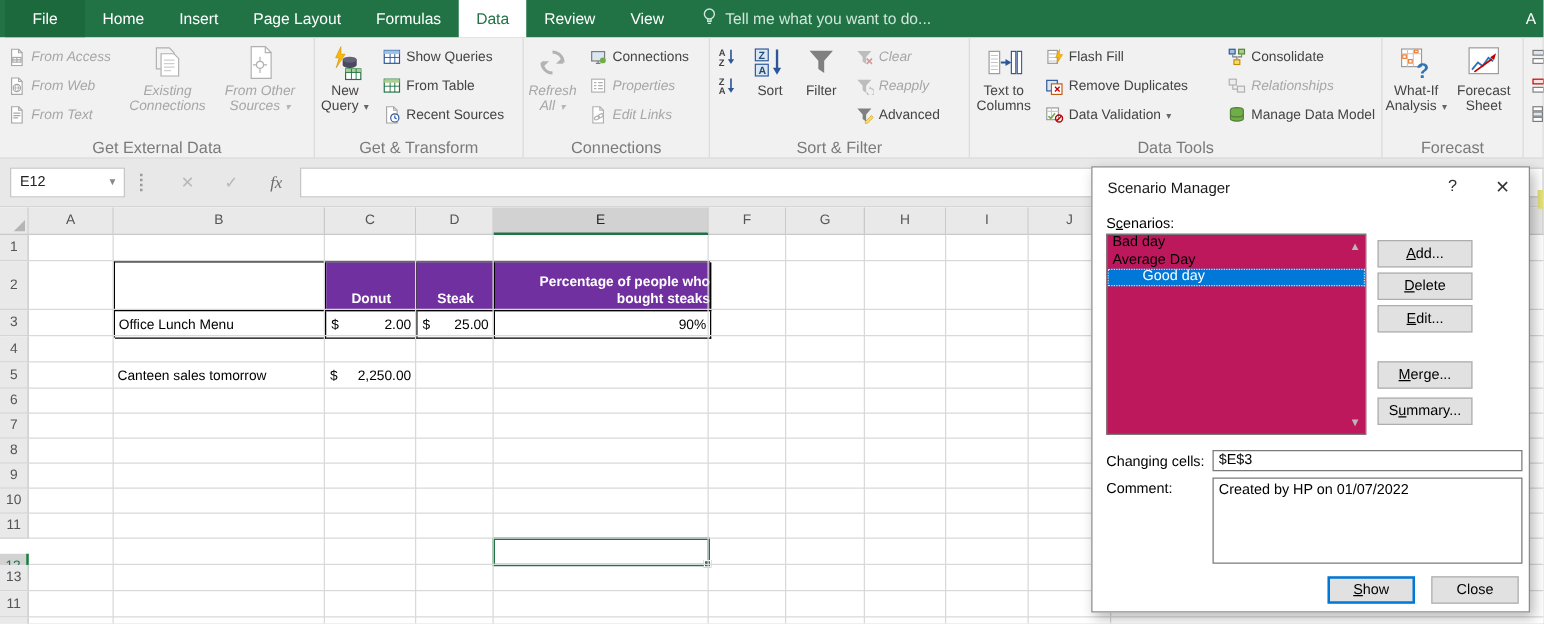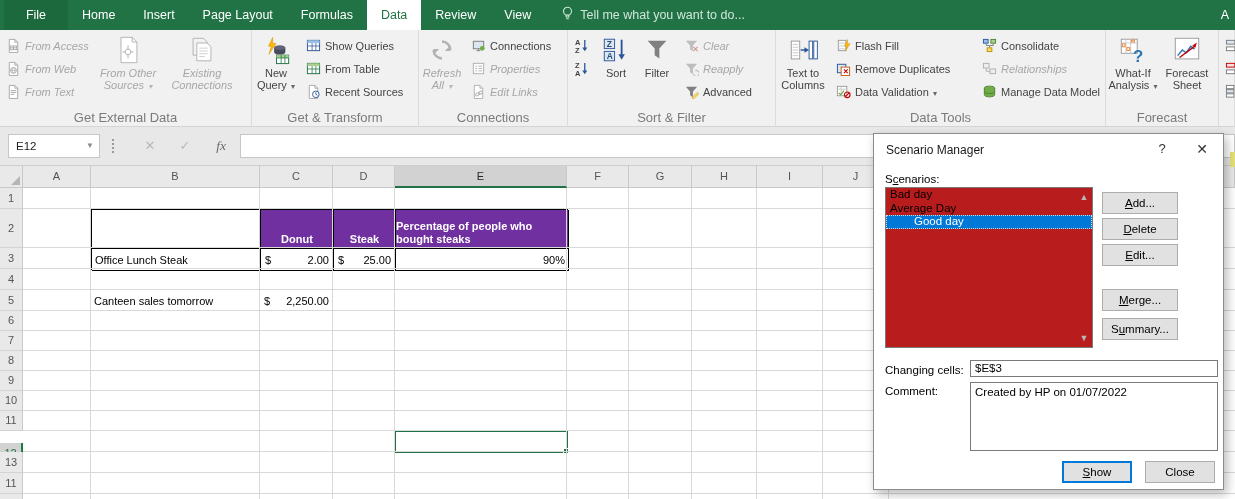--- a/index.html
+++ b/index.html
@@ -46,38 +46,38 @@
   .rh.sel{ background:#d2d2d2; border-right:2px solid #15803d; color:#217346;margin-top:12px; }
   #gcorner{ position:absolute; left:0; top:0; width:23px; height:22px; background:#e9e9e9; border-right:1px solid #c9c9c9; border-bottom:1px solid #c9c9c9; }
   #gcorner:after{ content:""; position:absolute; right:2px; bottom:2px; border-left:9px solid transparent; border-bottom:9px solid #b5b5b5; }
   .vline{ position:absolute; top:22px; width:1px; background:#d9d9d9; height:311px; }
   .hline{ position:absolute; left:23px; height:1px; background:#d9d9d9; width:1212px; }
 
   
   .cell{ position:absolute; font-size:11px; color:#000; display:flex; align-items:center; }
   #tablebox{ position:absolute; left:91px; top:43px; width:477px; height:61px; display:grid; grid-template-columns:169px 73px 62px 173px; grid-template-rows:39px 22px; border-left:1px solid #000; border-top:1px solid #000; background:#fff; }
   #tablebox > div{ border-right:1px solid #000; border-bottom:1px solid #000; font-size:11px; }
-  .hdr-purple{ color:#fff; font-weight:bold; display:flex; align-items:flex-end; justify-content:center; text-align:left; line-height:12.5px; padding-bottom:3px; }
+  .hdr-purple{ color:#fff; font-weight:bold; display:flex; align-items:flex-end; justify-content:center; text-align:right; line-height:12.5px; padding-bottom:3px; }
   .acct{ display:flex; justify-content:space-between; align-items:center; padding:0 4px; }
   .cell-left{ padding-left:3px; align-items:center; display:flex; }
   .cell-right{ justify-content:flex-end; padding-right:3px; }
 
   #selbox{ position:absolute; left:394px; top:264px; width:174px; height:23px; border:2px solid #217346; }
   #selhandle{ position:absolute; left:563px; top:282px; width:6px; height:6px; background:#217346; border:1px solid #fff; }
 
   #yellow-artifact{ position:absolute; left:1230px; top:152px; width:5px; height:15px; background:#e6e27a; }
 
   
   #dialog{ position:absolute; left:873px; top:133px; width:351px; height:357px; background:#fff; border:1px solid #8c8c8c; box-shadow:3px 4px 10px rgba(0,0,0,.28); font-size:11.5px; color:#000; z-index:10; }
   #dlg-title{ position:absolute; left:12px; top:9px; font-size:12px; color:#1a1a1a; }
   .dlg-tbtn{ position:absolute; top:4px; width:26px; height:22px; text-align:center; line-height:22px; color:#333; font-size:13px; }
   #dlg-help{ right:48px; }
   #dlg-close{ right:8px; font-size:14px; }
   #scen-label{ position:absolute; left:11px; top:39px; }
-  #scen-list{ position:absolute; left:11px; top:53px; width:208px; height:161px; border:1px solid #7a7a7a; background:#b91c1c; overflow:hidden; }
+  #scen-list{ position:absolute; left:11px; top:53px; width:208px; height:161px; border:1px solid #7a7a7a; background:#be185d; overflow:hidden; }
   .scen-item{ height:13.5px; line-height:13.5px; padding-left:4px; font-size:11.5px; white-space:nowrap; }
   .scen-item.sel{ background:#0078d7; color:#fff; outline:1px dotted #d8d8d8; outline-offset:-1px;padding-left:28px; }
   .scroll-arrow{ position:absolute; right:1px; width:14px; height:14px; color:#b8b8b8; font-size:9px; text-align:center; line-height:14px; }
   #sa-up{ top:2px; } #sa-down{ bottom:2px; }
   .dlg-btn{ position:absolute; left:228px; width:76px; height:22px; background:#e1e1e1; border:1px solid #adadad; text-align:center; line-height:20px; font-size:11.5px; }
   #changing-label{ position:absolute; left:11px; top:230px; }
   #changing-input{ position:absolute; left:96px; top:226px; width:248px; height:17px; border:1px solid #7a7a7a; background:#fff; line-height:15px; padding-left:4px; font-size:11.5px; }
   #comment-label{ position:absolute; left:11px; top:251px; }
   #comment-box{ position:absolute; left:96px; top:248px; width:248px; height:69px; border:1px solid #7a7a7a; background:#fff; padding:2px 4px; font-size:11.5px; line-height:14px; }
   #show-btn{ position:absolute; left:188px; top:327px; width:70px; height:22px; background:#e1e1e1; border:2px solid #0078d7; text-align:center; line-height:18px; }
@@ -134,36 +134,36 @@
           </div>
           <div class="rsmall disabled">
             <span class="ric16"><svg width="15" height="15" viewBox="0 0 16 16">
                 <path d="M3.5 1.5h6l3 3v11h-9z" fill="#fff" stroke="#a8a8a8"></path>
                 <path d="M9.5 1.5v3h3" fill="none" stroke="#a8a8a8"></path>
                 <path d="M5 7h6M5 9h6M5 11h4" stroke="#a8a8a8"></path>
               </svg></span>
             <span>From Text</span>
           </div>
         </div>
+        <div class="rlarge disabled" style="width: 80px;">
+          <span class="ric30"><svg width="30" height="30" viewBox="0 0 32 32">
+              <path d="M6.5 3.5h11l4 4v14h-15z" fill="#f3f3f3" stroke="#b0b0b0"></path>
+              <path d="M10.5 8.5h11l4 4v15h-15z" fill="#fff" stroke="#b0b0b0"></path>
+              <path d="M13 14h9M13 17h9M13 20h9M13 23h6" stroke="#cecece"></path>
+            </svg></span>
+          <span class="rlabel">Existing Connections</span>
+        </div>
         <div class="rlarge disabled" style="width: 68px;">
           <span class="ric30"><svg width="30" height="30" viewBox="0 0 32 32">
               <path d="M8.5 2.5h12l5 5v22h-17z" fill="#fff" stroke="#b0b0b0"></path>
               <path d="M20.5 2.5v5h5" fill="none" stroke="#b0b0b0"></path>
               <circle cx="16" cy="18" r="3" fill="none" stroke="#b0b0b0"></circle>
               <path d="M16 11v4M16 21v4M10 18h3M19 18h3" stroke="#b0b0b0"></path>
             </svg></span>
           <span class="rlabel">From Other Sources<span class="drop"> ▾</span></span>
-        </div>
-        <div class="rlarge disabled" style="width: 80px;">
-          <span class="ric30"><svg width="30" height="30" viewBox="0 0 32 32">
-              <path d="M6.5 3.5h11l4 4v14h-15z" fill="#f3f3f3" stroke="#b0b0b0"></path>
-              <path d="M10.5 8.5h11l4 4v15h-15z" fill="#fff" stroke="#b0b0b0"></path>
-              <path d="M13 14h9M13 17h9M13 20h9M13 23h6" stroke="#cecece"></path>
-            </svg></span>
-          <span class="rlabel">Existing Connections</span>
         </div>
         <div class="rgroup-label">Get External Data</div>
       </div>
       <div class="rgroup" style="width: 167px;">
         <div class="rlarge" style="width: 48px;">
           <span class="ric30"><svg width="30" height="30" viewBox="0 0 32 32">
               <path d="M12.5 2.5l-4.5 9.5h3l-2.5 8.5 7.5-11.5h-3.5z" fill="#ffb900" stroke="#c98a00" stroke-width=".5"></path>
               <path d="M14 13.5h12v4.5c0 1.6-2.7 2.8-6 2.8s-6-1.2-6-2.8z" fill="#4a4a5f"></path>
               <ellipse cx="20" cy="13.5" rx="6" ry="2.5" fill="#62627a"></ellipse>
               <rect x="16.5" y="21.5" width="13" height="9" fill="#fff" stroke="#217346"></rect>
@@ -434,21 +434,21 @@
   </div>
 
   <div id="grid">
     <div id="gcorner"></div>
 
     <div id="tablebox">
       <div class="cell-left"></div>
       <div class="hdr-purple" style="background: rgb(112, 48, 160);">Donut</div>
       <div class="hdr-purple" style="background: rgb(112, 48, 160);">Steak</div>
       <div class="hdr-purple" style="background: rgb(112, 48, 160);">Percentage of people who bought steaks</div>
-      <div class="cell-left">Office Lunch Steak</div>
+      <div class="cell-left">Office Lunch Menu</div>
       <div class="acct">
         <span>$</span>
         <span>2.00</span>
       </div>
       <div class="acct">
         <span>$</span>
         <span>25.00</span>
       </div>
       <div class="cell-right" style="display:flex;align-items:center">90%</div>
     </div>

